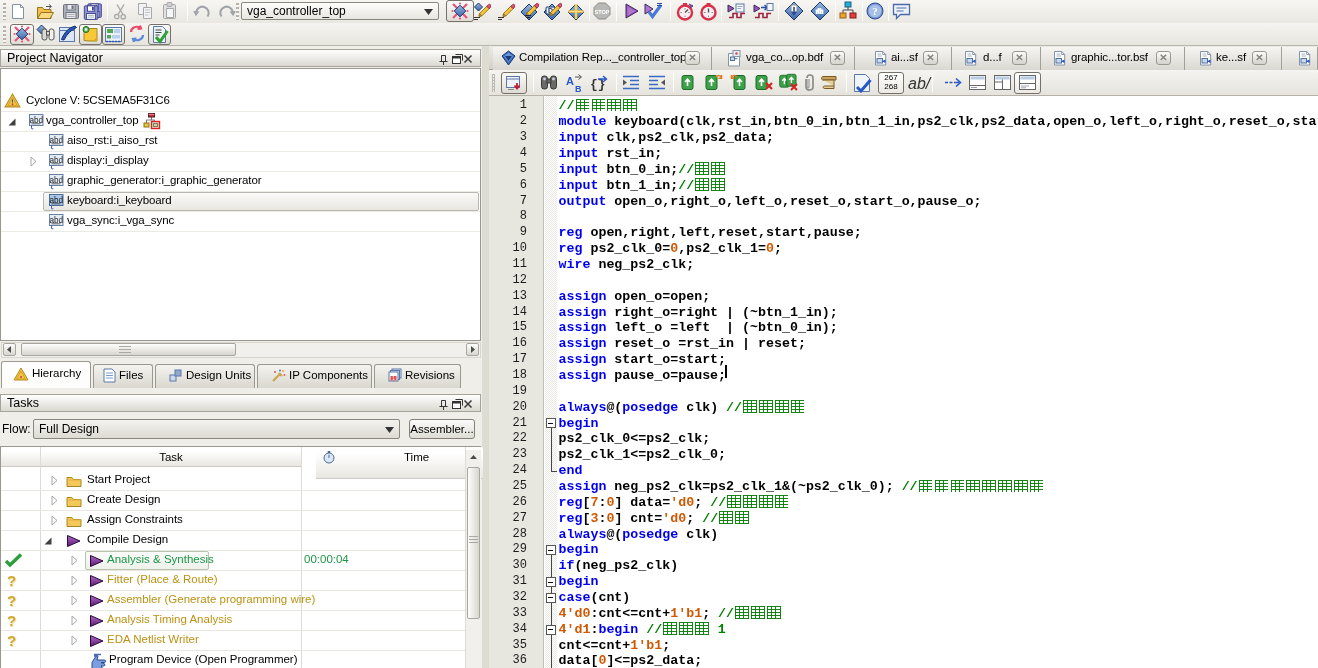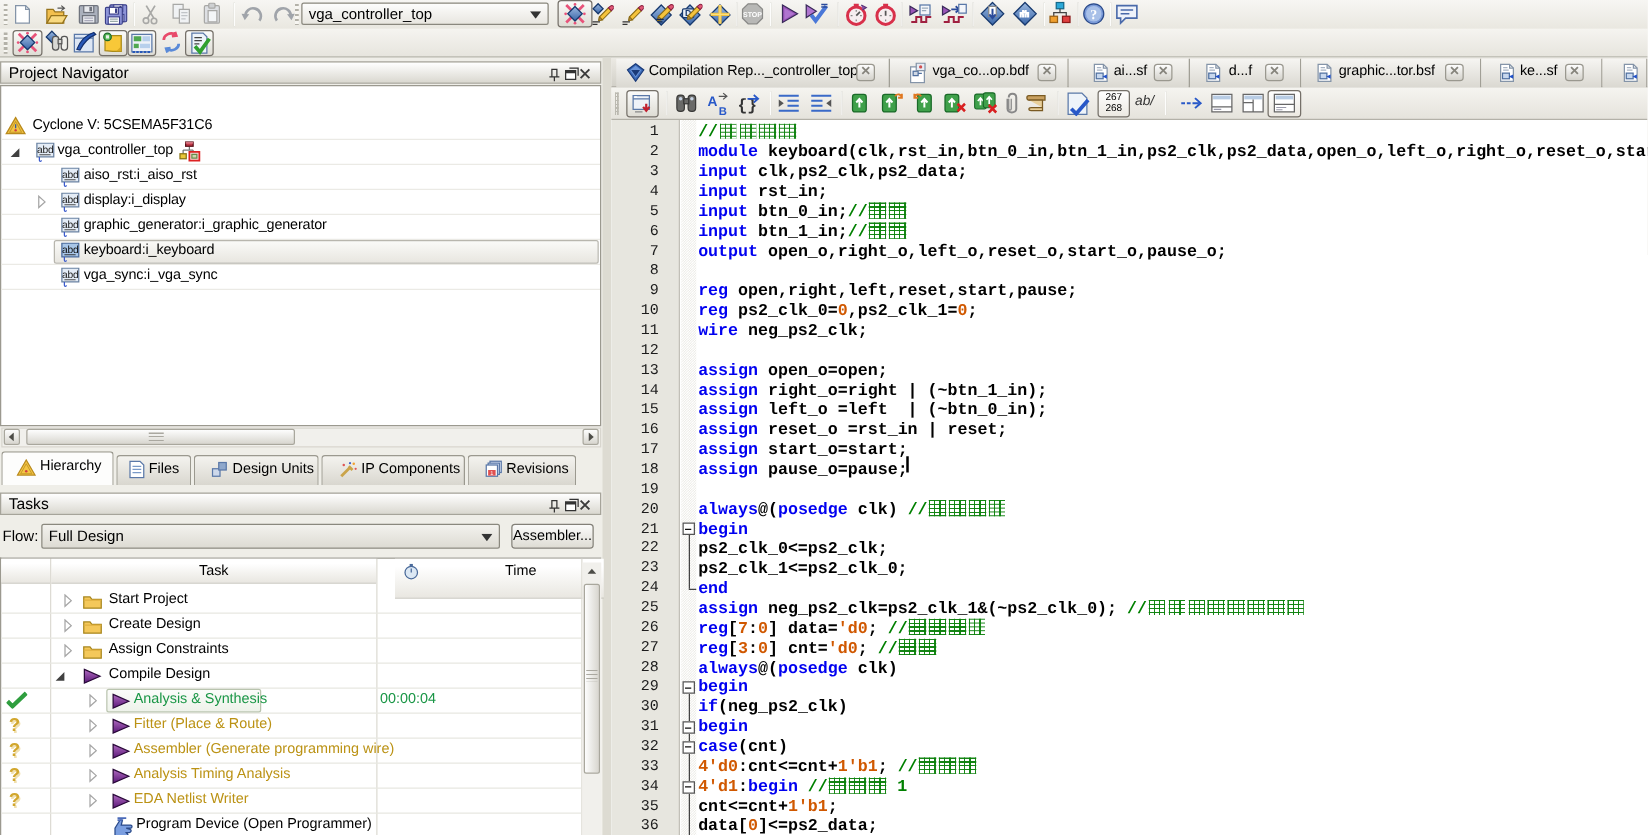--- a/index.html
+++ b/index.html
@@ -750,21 +750,21 @@
           <path d="M3 2.5C1 2.5 1 6 3 6h13V2.5z" fill="#c8a060" stroke="#7a5a22"></path>
           <path d="M3 6h11v8.5H5c-2.5 0-2.5-2.5 0-2.5h9" fill="#e8cf9a" stroke="#7a5a22"></path>
         </svg>
     <div class="abs vsep" style="left:357px;top:3px;height:19px"></div>
     <svg class="abs" style="left:363px;top:3px" width="20" height="20" viewBox="0 0 20 20">
           <path d="M2.5 1.5h11l4 4v13h-15z" fill="#eef4fa" stroke="#5a78a8"></path>
           <path d="M5 14l4 4L18.5 7" stroke="#2858c8" stroke-width="3" fill="none"></path>
         </svg>
     <div class="abs tbtn" style="left:389px;top:2px;width:26px;height:22px;background:linear-gradient(#fff,#ece9e2)"></div>
     <div class="abs" style="left:393px;top:4px;width:18px;height:17px;font-size:8px;line-height:8.5px;text-align:center;font-family:'Liberation Sans'">267<br>268</div>
-    <div class="abs" style="left:419px;top:5px;font-size:11px;color:#333;font-style:italic">ab/</div>
+    <div class="abs" style="left:419px;top:5px;font-size:16px;color:#333;font-style:italic">ab/</div>
     <div class="abs vsep" style="left:443px;top:3px;height:19px"></div>
     <svg class="abs" style="left:455px;top:6px" width="20" height="13" viewBox="0 0 20 13">
           <path d="M1 6.5h3M5.5 6.5h3" stroke="#2858c8" stroke-width="1.6"></path>
           <path d="M10 6.5h5M12 2.5l4.5 4-4.5 4" fill="none" stroke="#2858c8" stroke-width="1.6"></path>
         </svg>
     <svg class="abs" style="left:479px;top:4px" width="19" height="17" viewBox="0 0 19 17">
           <rect x="1.5" y="1.5" width="16" height="14" fill="#fff" stroke="#666"></rect>
           <rect x="2.5" y="2.5" width="14" height="3" fill="#b8cce4"></rect>
           <path d="M1.5 11.5h16" stroke="#666"></path>
           <path d="M3 13.5h6" stroke="#99a"></path>

